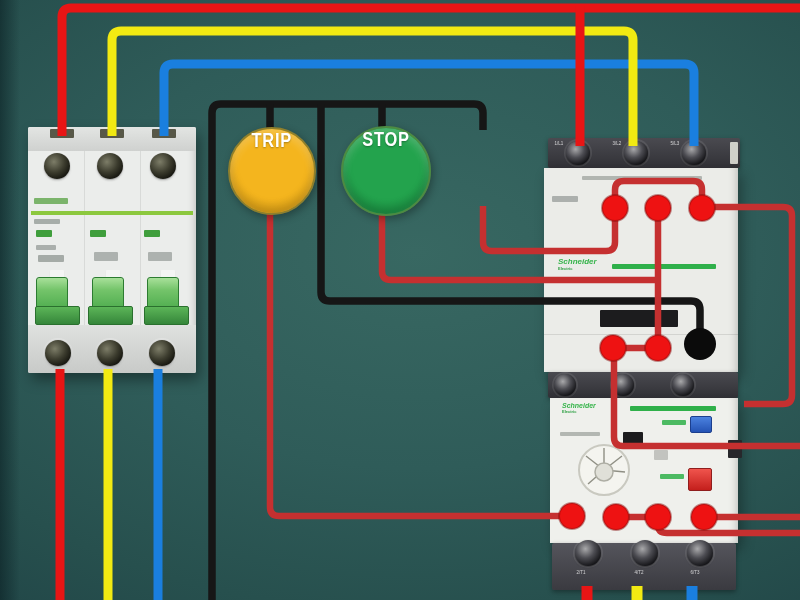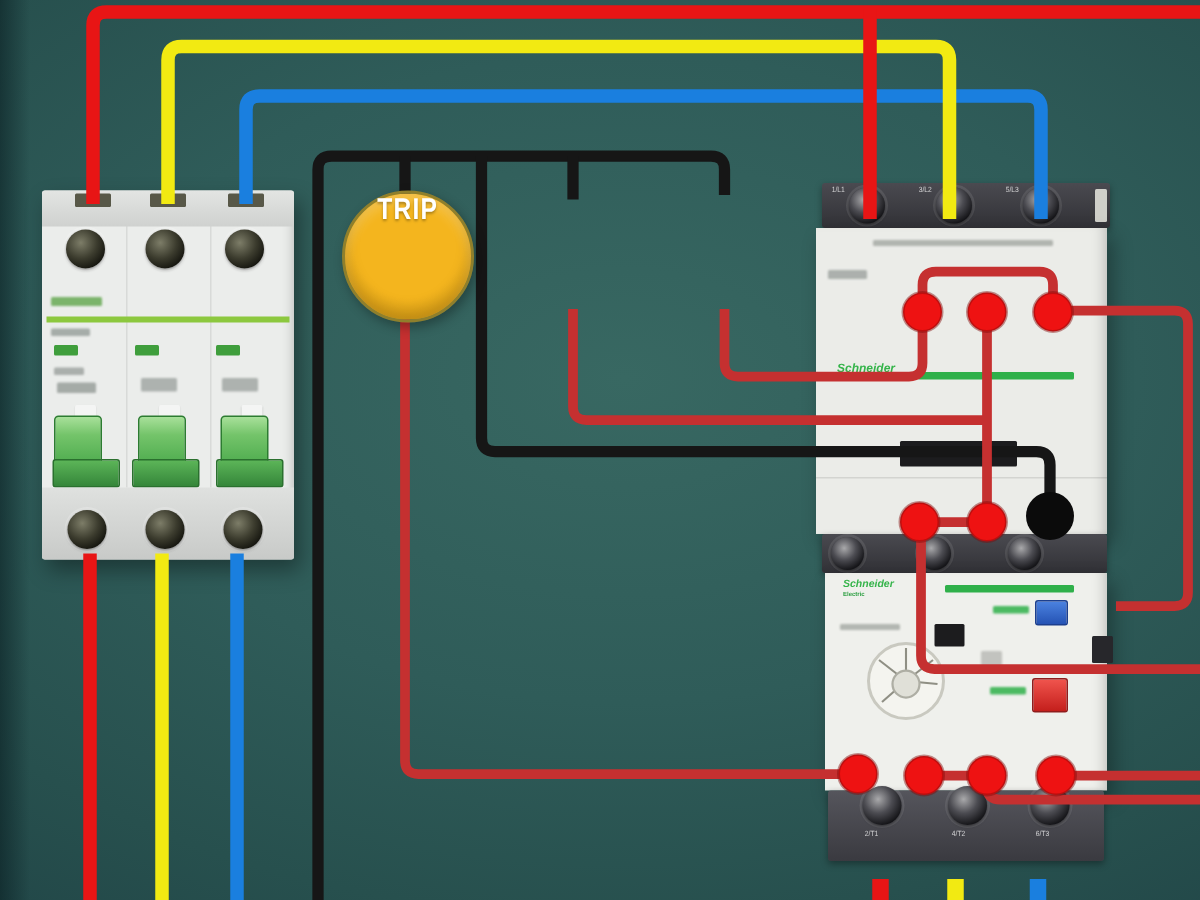--- a/index.html
+++ b/index.html
@@ -29,21 +29,21 @@
   .mcb .tab{position:absolute;top:2px;width:24px;height:9px;background:#585848;border-radius:1px;}
   .mcb .stripe{position:absolute;left:3px;top:84px;width:162px;height:4px;background:#8cc83e;}
   .mcb .win{position:absolute;top:103px;width:16px;height:7px;background:#3f9e3c;border-radius:1px;}
   .mcb .seam{position:absolute;top:24px;height:174px;width:1px;background:rgba(0,0,0,.08);}
   .handle-top{position:absolute;width:30px;height:34px;border-radius:3px 3px 1px 1px;
     background:linear-gradient(#a8e09a 0%, #74c46a 35%, #49a94b 100%);border:1px solid #2c7c31;}
   .handle-base{position:absolute;width:43px;height:17px;border-radius:2px;
     background:linear-gradient(#5cb558,#35863a);border:1px solid #2a702e;}
   .notch{position:absolute;width:14px;height:16px;background:#f4f5f4;border-radius:1px;box-shadow:0 1px 1px rgba(0,0,0,.15);}
   
-  .assembly{left:544px;top:122px;width:198px;height:452px;}
+  .assembly{left:544px;top:138px;width:198px;height:452px;}
   .a-block{position:absolute;}
   .strip-dark{background:linear-gradient(#4a4a50,#313136);border-radius:2px;
     box-shadow:0 2px 5px rgba(0,0,0,.35);}
   .white-face{background:#ebece8;box-shadow:4px 6px 12px rgba(0,0,0,.32), inset -8px 0 10px -8px rgba(0,0,0,.28);}
   .term-label{position:absolute;font-size:5px;color:rgba(255,255,255,.75);transform:scaleX(.9);letter-spacing:0;}
   .brand{position:absolute;color:#35b44a;font-weight:bold;font-style:italic;filter:blur(.4px);line-height:1;}
   .brand .sub{display:block;font-size:4px;font-style:normal;color:#2fa044;margin-top:1px;}
   .greenbar{position:absolute;height:5px;background:#2fb04a;border-radius:1px;}
   .btn-blue{position:absolute;width:20px;height:15px;background:linear-gradient(#4b82e0,#2553b4);border-radius:2px;border:1px solid #1c3f8e;}
   .btn-redsm{position:absolute;width:22px;height:21px;background:linear-gradient(#f0544d,#c41f1c);border-radius:2px;border:1px solid #8f1d1d;}
@@ -197,13 +197,16 @@
       <circle cx="700" cy="344" r="16" fill="#0b0b0b"></circle>
       <circle cx="572" cy="516" r="13" fill="#ee1212" stroke="rgba(130,10,10,.45)" stroke-width="2"></circle>
       <circle cx="616" cy="517" r="13" fill="#ee1212" stroke="rgba(130,10,10,.45)" stroke-width="2"></circle>
       <circle cx="658" cy="517" r="13" fill="#ee1212" stroke="rgba(130,10,10,.45)" stroke-width="2"></circle>
       <circle cx="704" cy="517" r="13" fill="#ee1212" stroke="rgba(130,10,10,.45)" stroke-width="2"></circle>
     </svg>
 
   <div class="pushbtn" style="left: 228px; top: 127px; height: 84px; width: 84px; background: radial-gradient(circle at 50% 40%, rgb(244, 181, 30) 0%, rgb(244, 181, 30) 55%, rgb(216, 154, 16) 100%); border-color: rgb(143, 127, 44);">
     <span>TRIP</span>
   </div>
+  <div class="pushbtn" style="left: 341px; top: 126px; height: 86px; width: 86px; background: radial-gradient(circle at 50% 40%, rgb(35, 163, 77) 0%, rgb(35, 163, 77) 55%, rgb(20, 135, 60) 100%); border-color: rgb(77, 138, 66);">
+    <span>STOP</span>
+  </div>
 </div>
 
 </body></html>

